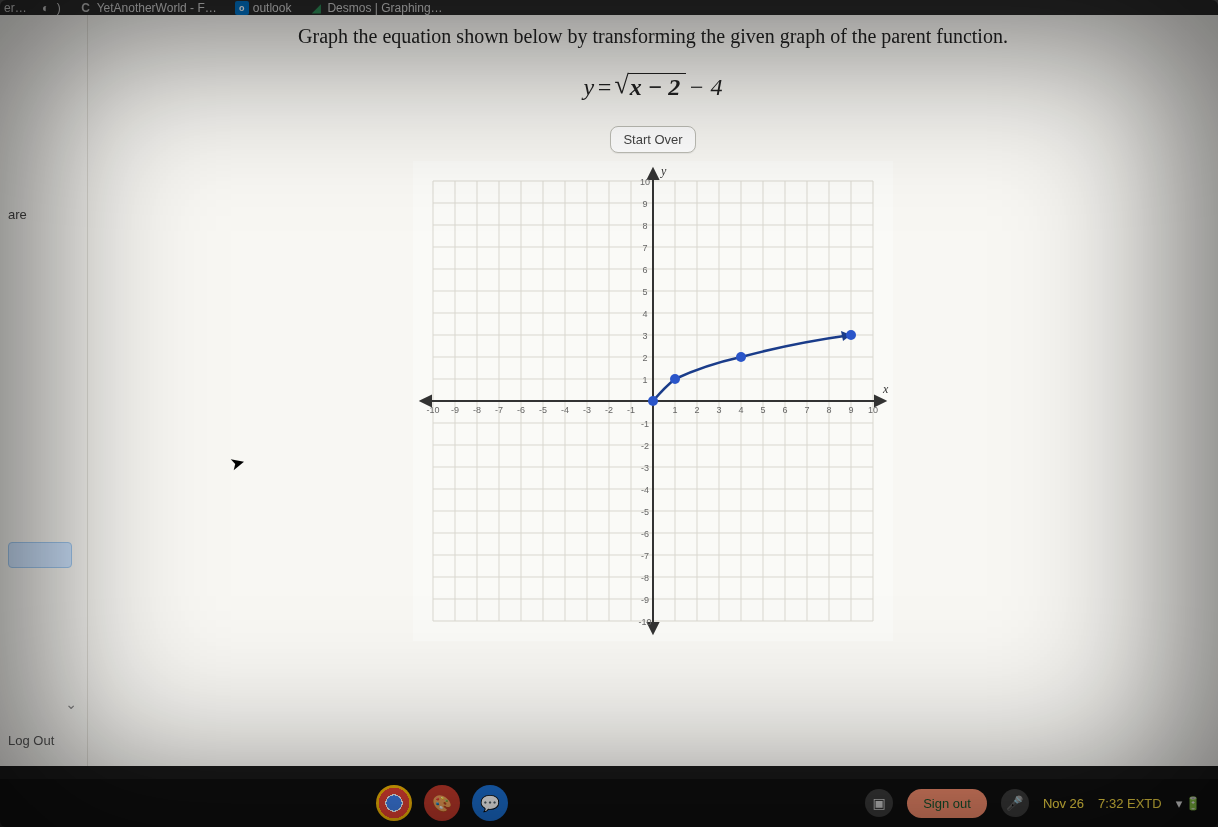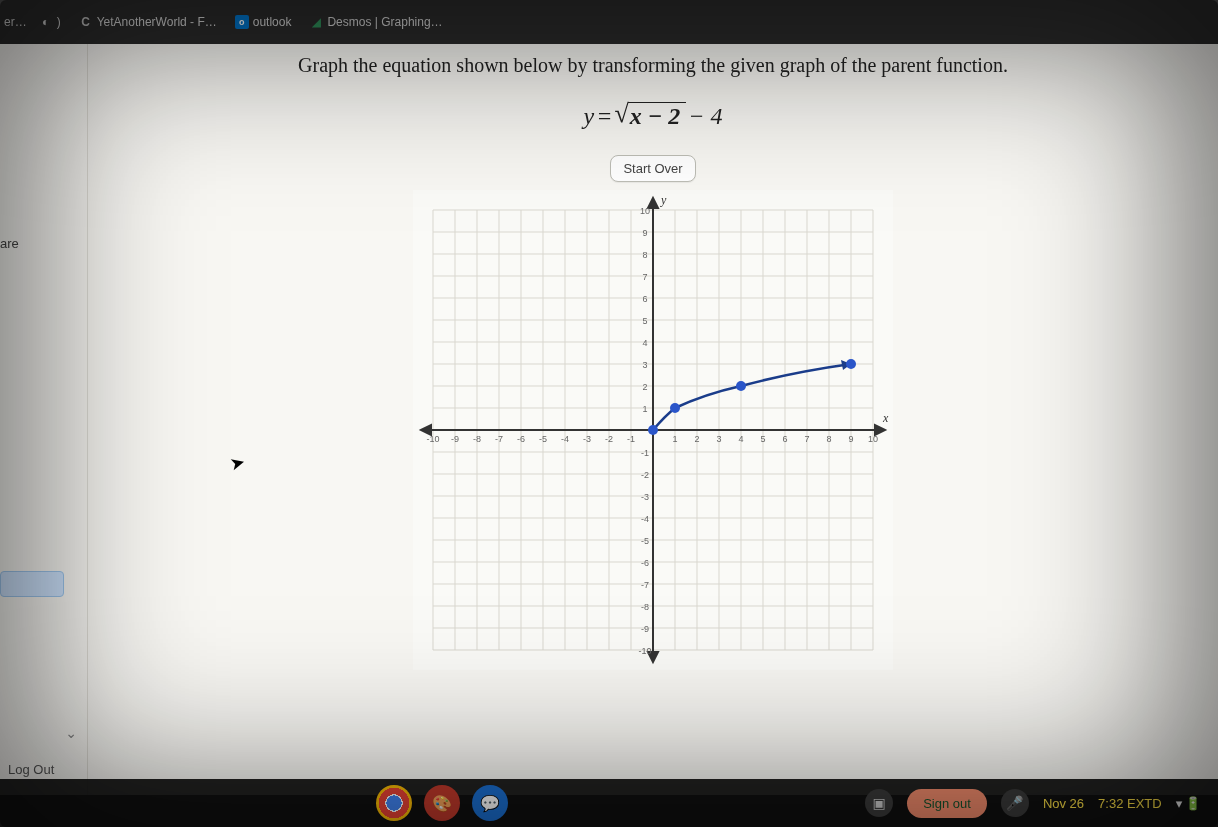--- a/index.html
+++ b/index.html
@@ -5,21 +5,21 @@
     * { box-sizing: border-box; margin: 0; padding: 0; }
     body {
       font-family: -apple-system, BlinkMacSystemFont, 'Segoe UI', Arial, sans-serif;
       background: #1a1a1a;
       width: 1218px;
       height: 827px;
       overflow: hidden;
       position: relative;
     }
     .browser-tabs {
-      height: 44px;
+      height: 15px;
       background: #2a2a2a;
       display: flex;
       align-items: center;
       padding-left: 4px;
       gap: 6px;
       color: #ccc;
       font-size: 12px;
     }
     .browser-tabs .tab-item {
       display: flex;
@@ -33,21 +33,21 @@
       height: calc(100% - 28px - 48px);
       background: #f8f7f3;
     }
     .sidebar {
       width: 88px;
       background: #f8f7f3;
       border-right: 1px solid #e0ded7;
       display: flex;
       flex-direction: column;
       align-items: flex-start;
-      padding: 12px 0;
+      padding: 12px 8px;
       font-size: 13px;
       color: #555;
       position: relative;
     }
     .sidebar .sidebar-label { margin-top: 180px; color: #444; }
     .sidebar .blue-box {
       margin-top: 320px;
       width: 64px;
       height: 26px;
       background: #cfe5ff;

